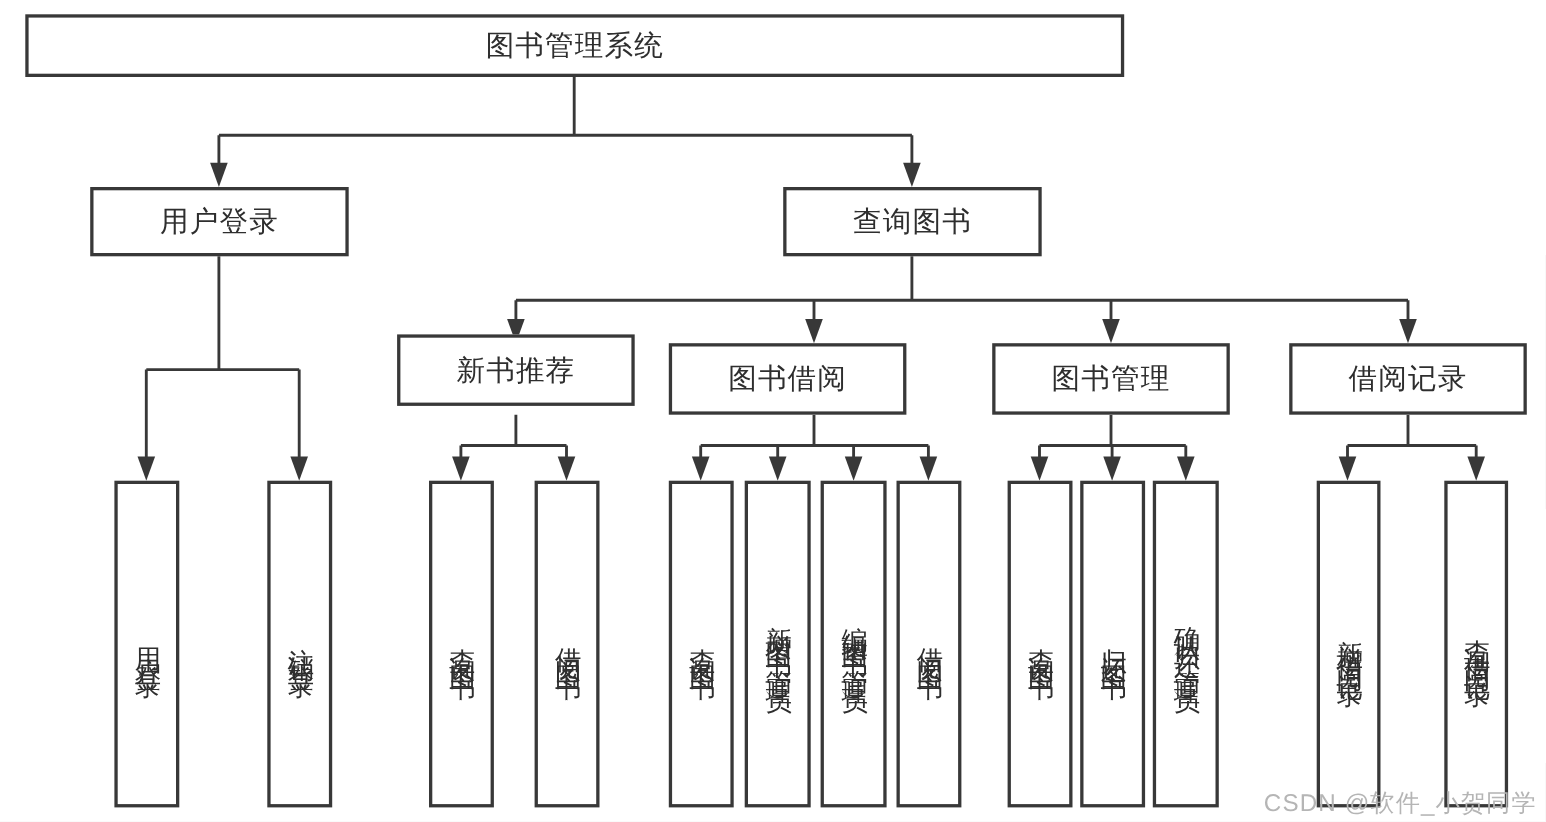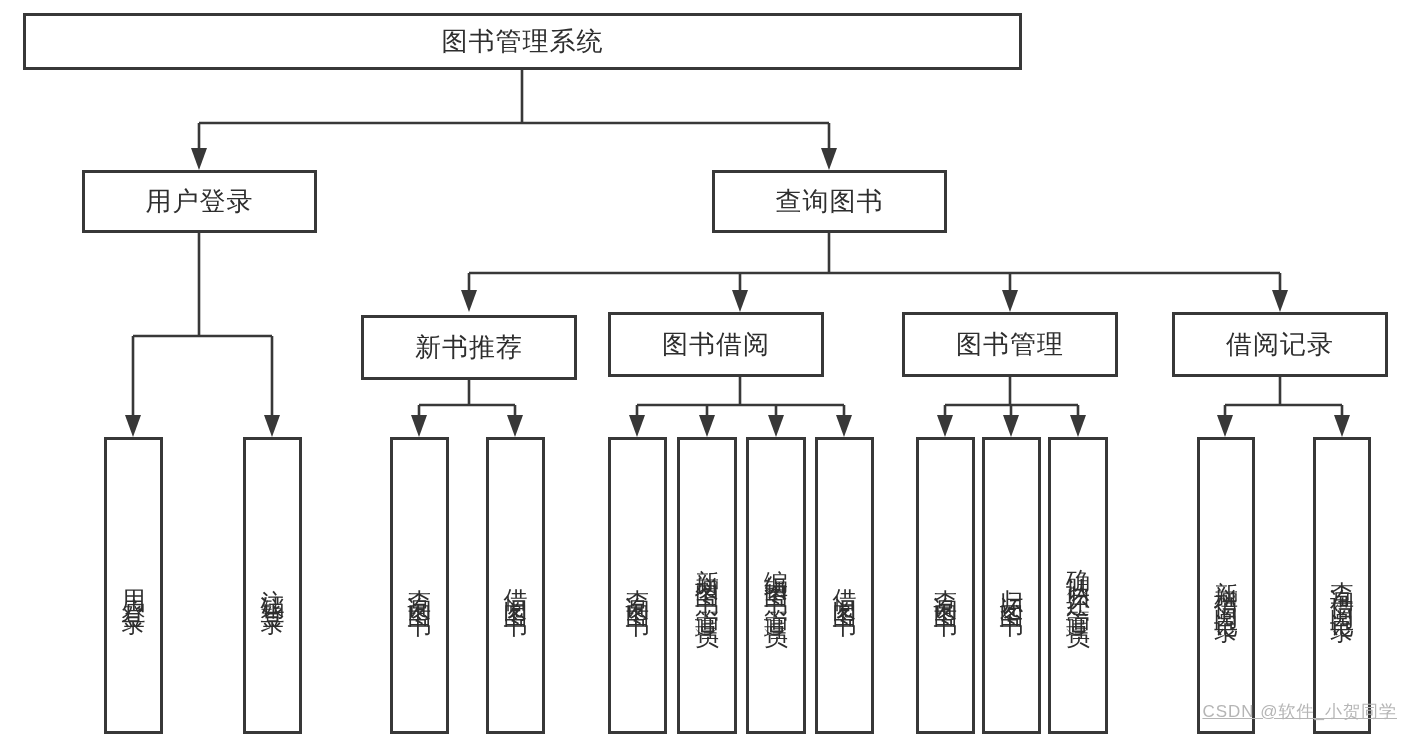--- a/index.html
+++ b/index.html
@@ -39,27 +39,26 @@
   .node.v{
     font-size:24px;
     writing-mode:vertical-rl;
     text-orientation:mixed;
     letter-spacing:8px;
     line-height:1;
   }
   .watermark{
     position:absolute;
     right:8px;
-    bottom:24px;
-    font-size:17px;
+    bottom:2px;
+    font-size:22px;
     color:var(--wm);
     letter-spacing:1px;
     white-space:nowrap;
     z-index:5;
-    text-decoration:underline;
   }
 </style>
 </head>
 <body>
 
 <div class="stage">
 
   <svg class="connectors" viewBox="0 0 1405 747" aria-hidden="true">
     <g stroke="#383838" stroke-width="2.6" fill="none">
 
@@ -101,21 +100,21 @@
       <polygon points="1217,415 1233,415 1225,437"></polygon>
       <polygon points="1334,415 1350,415 1342,437"></polygon>
     </g>
   </svg>
 
   <div class="node h" style="left:23px;top:13px;width:999px;height:57px">图书管理系统</div>
 
   <div class="node h" style="left:82px;top:170px;width:235px;height:63px">用户登录</div>
   <div class="node h" style="left:712px;top:170px;width:235px;height:63px">查询图书</div>
 
-  <div class="node h" style="left:361px;top:315px;width:216px;height:65px">新书推荐</div>
+  <div class="node h" style="left:361px;top:304px;width:216px;height:65px">新书推荐</div>
   <div class="node h" style="left:608px;top:312px;width:216px;height:65px">图书借阅</div>
   <div class="node h" style="left:902px;top:312px;width:216px;height:65px">图书管理</div>
   <div class="node h" style="left:1172px;top:312px;width:216px;height:65px">借阅记录</div>
 
   <div class="node v" style="left:104px;top:437px;width:59px;height:297px">用户登录</div>
   <div class="node v" style="left:243px;top:437px;width:59px;height:297px">注销登录</div>
 
   <div class="node v" style="left:390px;top:437px;width:59px;height:297px">查询图书</div>
   <div class="node v" style="left:486px;top:437px;width:59px;height:297px">借阅图书</div>
 

